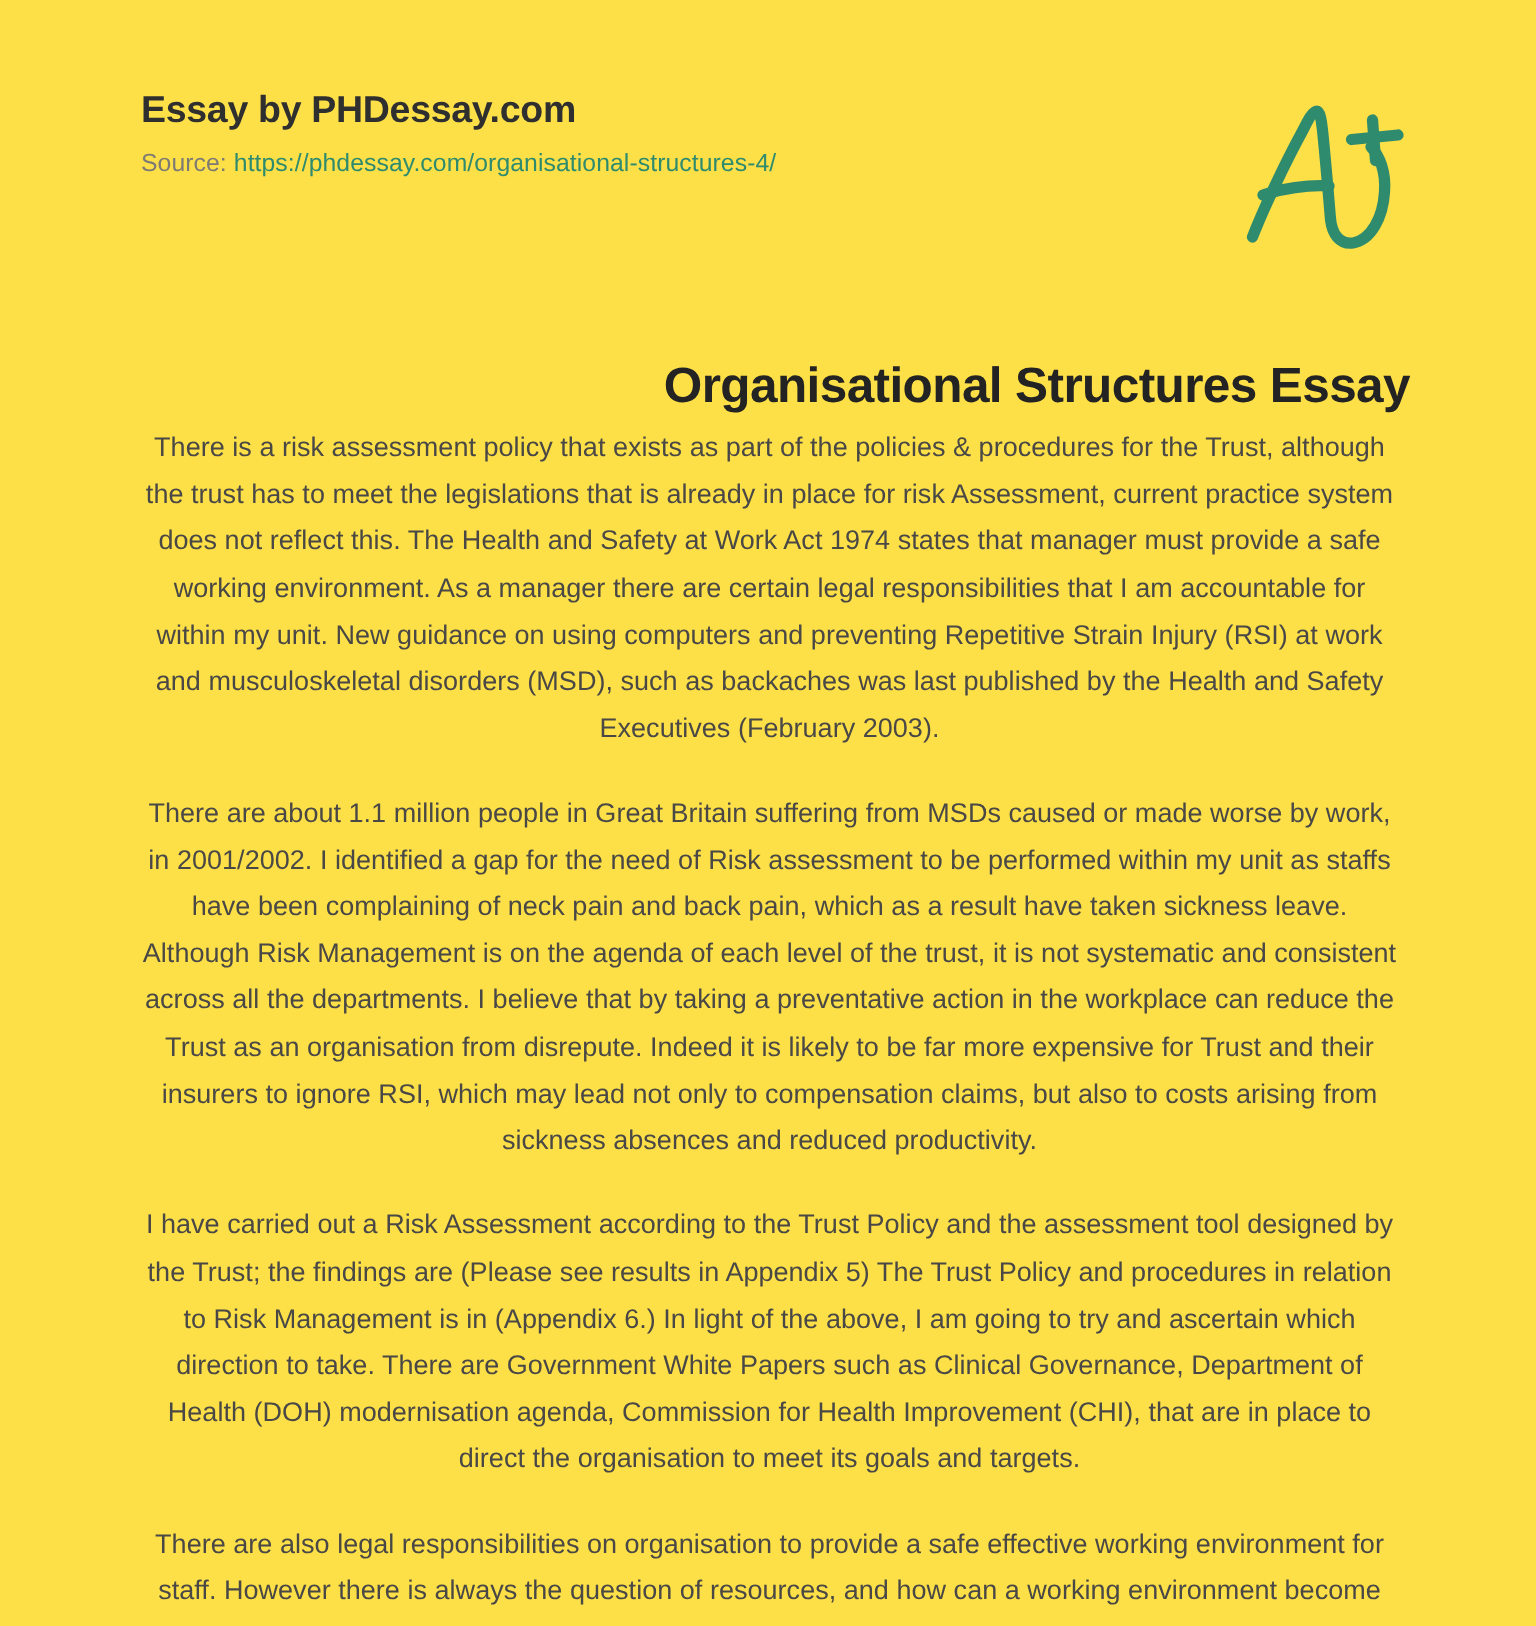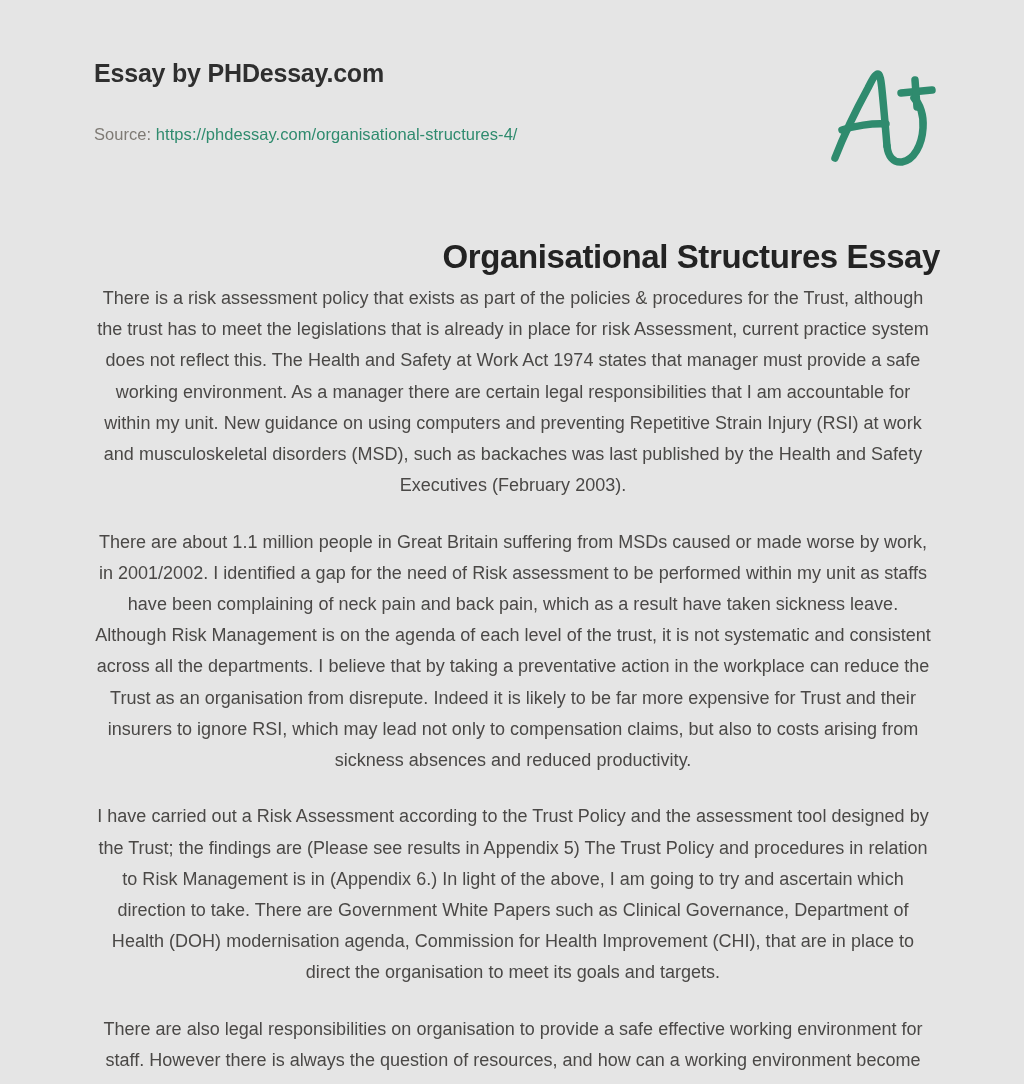--- a/index.html
+++ b/index.html
@@ -13,21 +13,21 @@
     background: #fdf9f2;
     font-family: "Liberation Sans", sans-serif;
     color: #3a3a3a;
     overflow: hidden;
   }
 
   .page {
     position: relative;
     width: 1024px;
     height: 1084px;
-    background: #e5e5e5;
+    background: #fde047;
   }
 
   
   .header {
     position: absolute;
     left: 94px;
     top: 58px;
     right: 84px;
     height: 120px;
   }
@@ -35,21 +35,21 @@
   .brand-line {
     font-size: 25px;
     font-weight: bold;
     color: #2f2f2f;
     letter-spacing: -0.2px;
     line-height: 1.2;
     white-space: nowrap;
   }
 
   .source-line {
-    margin-top: 37px;
+    margin-top: 12px;
     font-size: 16.5px;
     color: #7e7a74;
     white-space: nowrap;
     letter-spacing: 0.05px;
   }
   .source-label { color: #7e7a74; }
   .source-url {
     color: #2f8b6e;
     text-decoration: none;
   }

